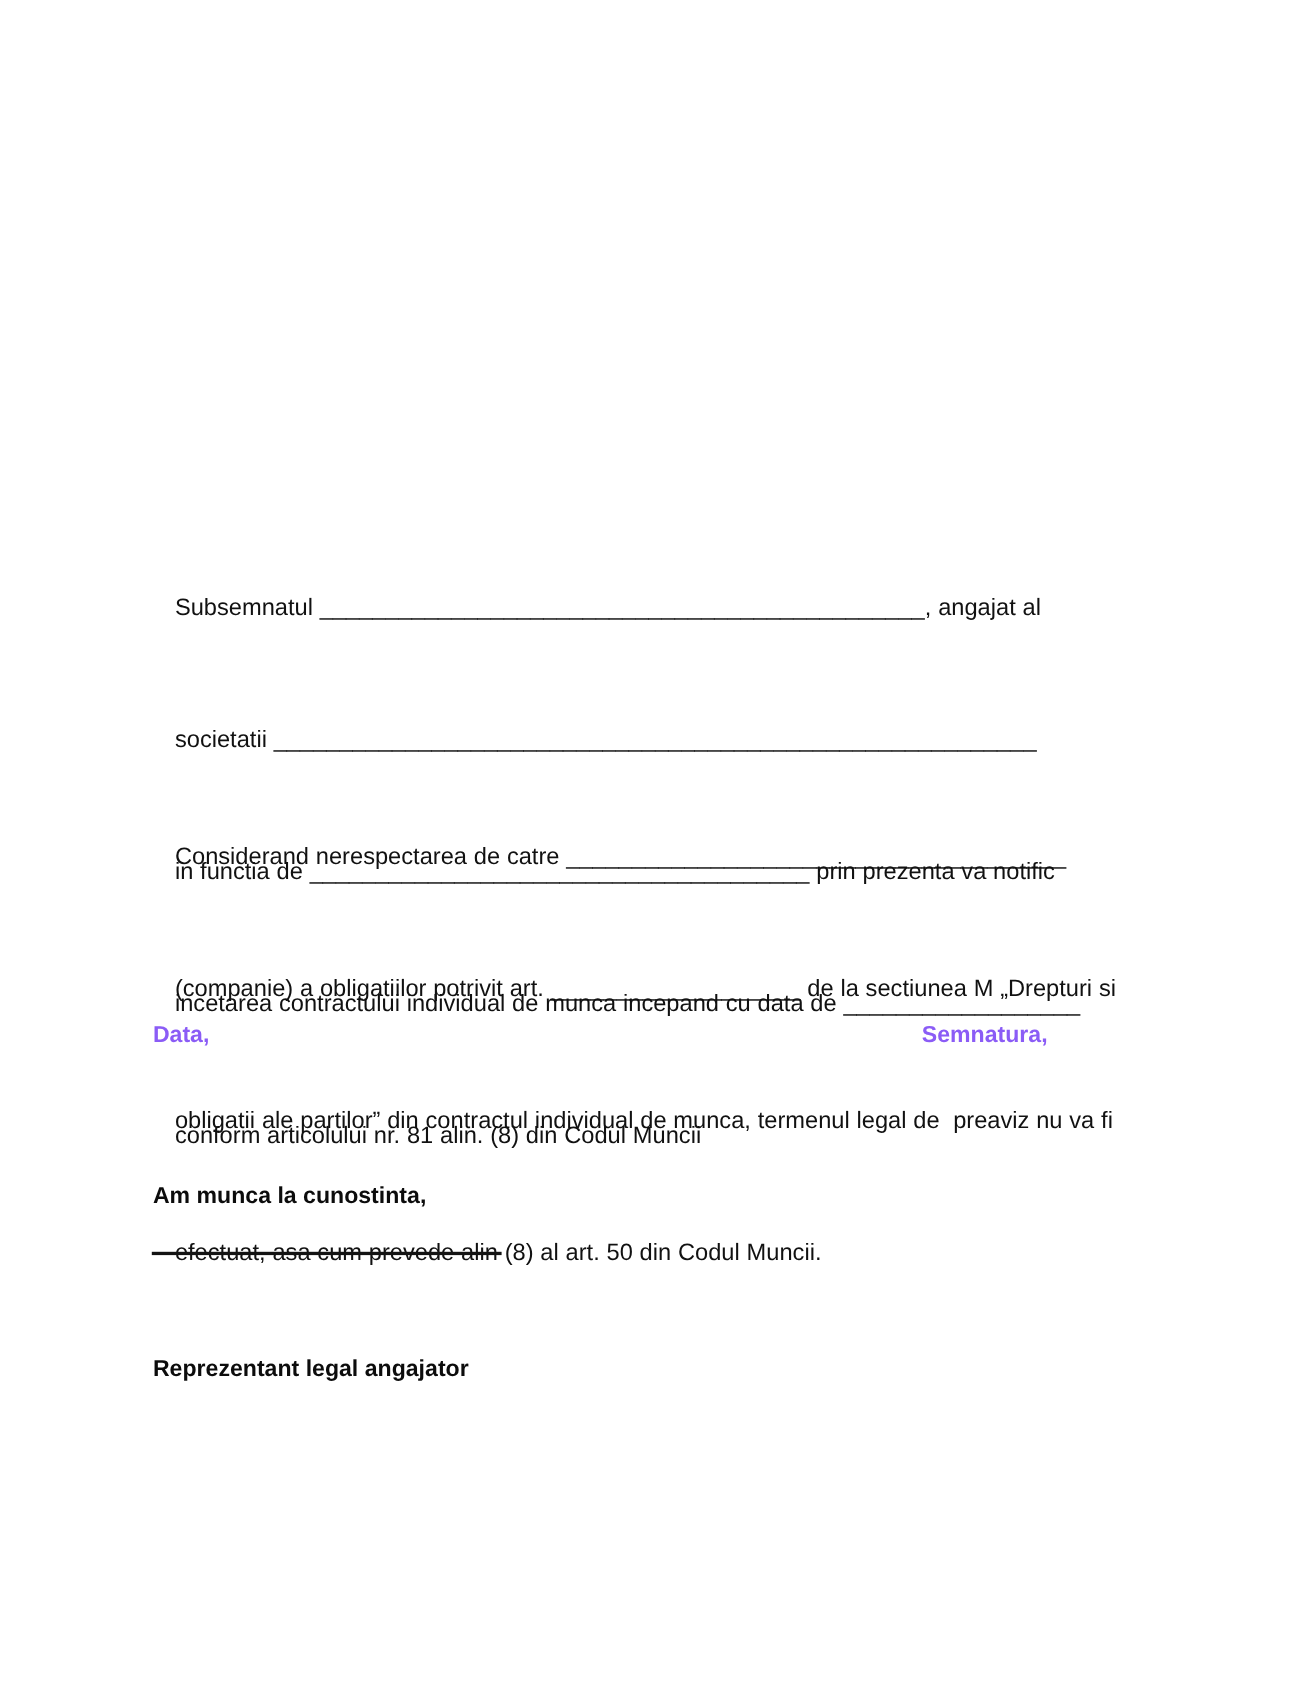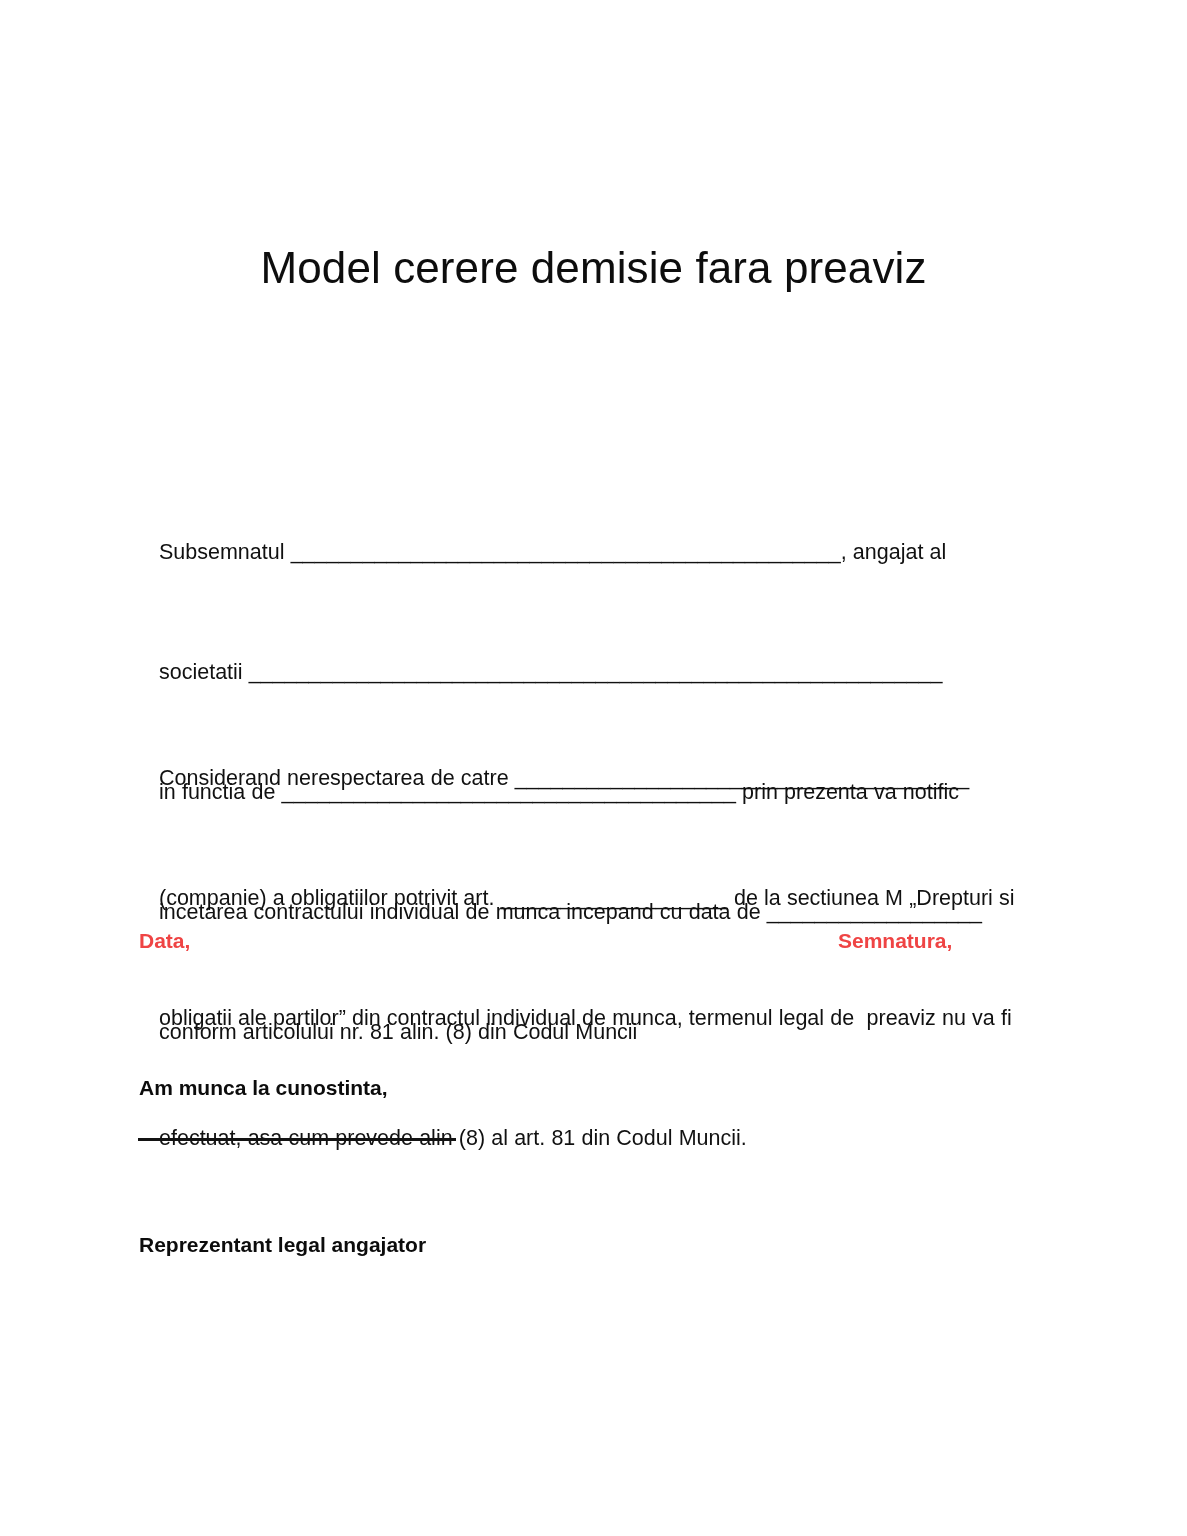--- a/index.html
+++ b/index.html
@@ -72,21 +72,21 @@
 
   
   .sig-row {
     position: absolute;
     left: 139px;
     width: 905px;
     top: 925px;
     font-size: 21px;
     line-height: 32px;
     font-weight: 700;
-    color: #ef4444;
+    color: #8b5cf6;
   }
   .sig-row .left {
     display: inline-block;
   }
   .sig-row .right {
     position: absolute;
     left: 699px;
     top: 0;
     display: inline-block;
   }
@@ -119,36 +119,35 @@
     font-weight: 700;
     color: #0c0c0c;
     margin-top: 12px;
   }
 </style>
 </head>
 <body>
 
 <div class="page">
 
-  <h1 class="doc-title">Model cerere demisie fara preaviz</h1>
 
 
   <div class="body-block" id="para-one">
     <span class="ln">Subsemnatul ______________________________________________, angajat al</span>
     <span class="ln">societatii __________________________________________________________</span>
     <span class="ln">in functia de ______________________________________ prin prezenta va notific</span>
     <span class="ln">incetarea contractului individual de munca incepand cu data de __________________</span>
     <span class="ln">conform articolului nr. 81 alin. (8) din Codul Muncii</span>
   </div>
 
   <div class="body-block" id="para-two">
     <span class="ln">Considerand nerespectarea de catre ______________________________________</span>
     <span class="ln">(companie) a obligatiilor potrivit art. ___________________ de la sectiunea M „Drepturi si</span>
     <span class="ln">obligatii ale partilor” din contractul individual de munca, termenul legal de  preaviz nu va fi</span>
-    <span class="ln">efectuat, asa cum prevede alin (8) al art. 81 din Codul Muncii.</span>
+    <span class="ln">efectuat, asa cum prevede alin (8) al art. 50 din Codul Muncii.</span>
   </div>
 
   <div class="sig-row">
     <span class="left">Data,</span>
     <span class="right">Semnatura,</span>
   </div>
 
   <div class="ack-label">Am munca la cunostinta,</div>
 
   <div class="ack-line"></div>

